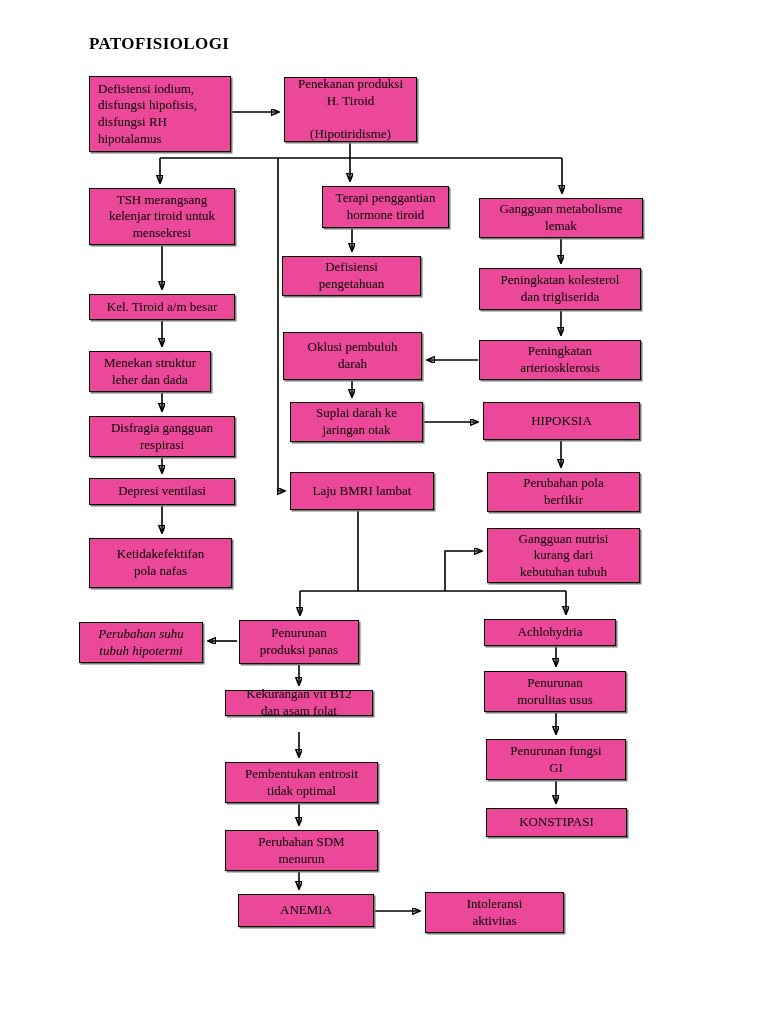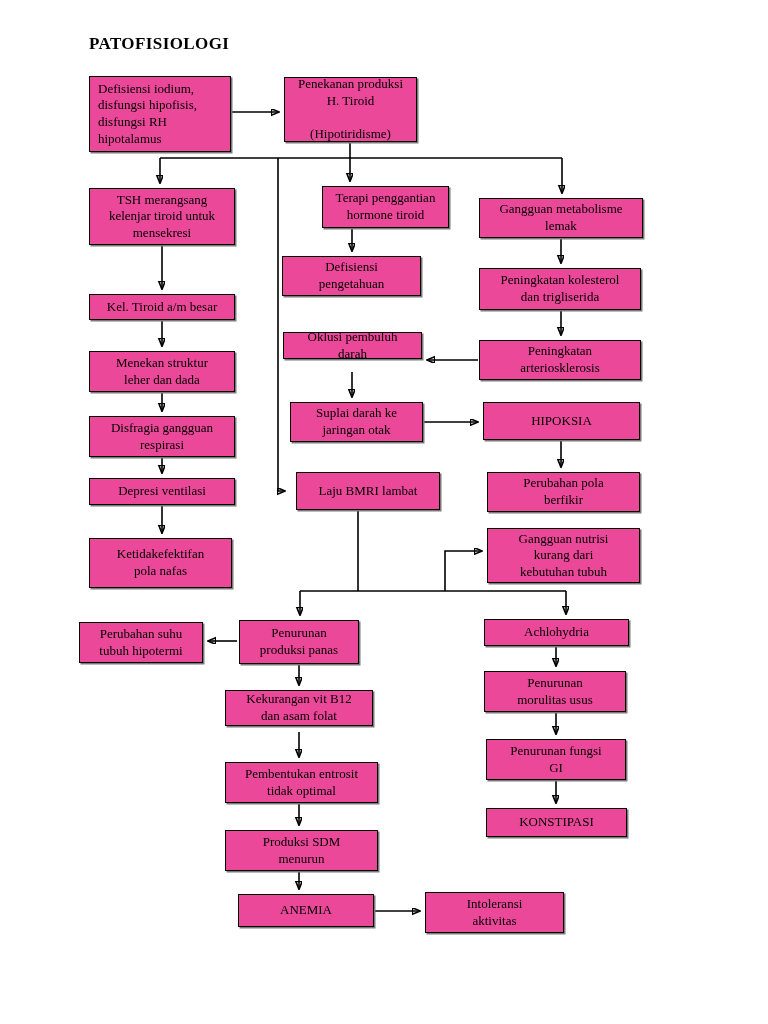--- a/index.html
+++ b/index.html
@@ -136,21 +136,21 @@
 (Hipotiridisme)</span>
       </div>
       <div class="node" style="left: 89px; top: 188px; width: 146px; height: 57px;">
         <span class="txt">TSH merangsang
 kelenjar tiroid untuk
 mensekresi</span>
       </div>
       <div class="node" style="left: 89px; top: 294px; width: 146px; height: 26px;">
         <span class="txt">Kel. Tiroid a/m besar</span>
       </div>
-      <div class="node" style="left: 89px; top: 351px; width: 146px; height: 41px;">
+      <div class="node" style="left: 89px; top: 351px; width: 122px; height: 41px;">
         <span class="txt">Menekan struktur
 leher dan dada</span>
       </div>
       <div class="node" style="left: 89px; top: 416px; width: 146px; height: 41px;">
         <span class="txt">Disfragia gangguan
 respirasi</span>
       </div>
       <div class="node" style="left: 89px; top: 478px; width: 146px; height: 27px; align-items: center;">
         <span class="txt">Depresi ventilasi</span>
       </div>
@@ -159,29 +159,29 @@
 pola nafas</span>
       </div>
       <div class="node" style="left: 282px; top: 186px; width: 127px; height: 42px; margin-left: 40px;">
         <span class="txt">Terapi penggantian
 hormone tiroid</span>
       </div>
       <div class="node" style="left: 282px; top: 256px; width: 139px; height: 40px; align-items: center;">
         <span class="txt">Defisiensi
 pengetahuan</span>
       </div>
-      <div class="node" style="left: 283px; top: 332px; width: 139px; height: 27px;">
+      <div class="node" style="left: 283px; top: 332px; width: 139px; height: 48px;">
         <span class="txt">Oklusi pembuluh
 darah</span>
       </div>
       <div class="node" style="left: 290px; top: 402px; width: 133px; height: 40px;">
         <span class="txt">Suplai darah ke
 jaringan otak</span>
       </div>
-      <div class="node" style="left: 296px; top: 472px; width: 144px; height: 38px;">
+      <div class="node" style="left: 290px; top: 472px; width: 144px; height: 38px;">
         <span class="txt">Laju BMRI lambat</span>
       </div>
       <div class="node" style="left: 479px; top: 198px; width: 164px; height: 40px;">
         <span class="txt">Gangguan metabolisme
 lemak</span>
       </div>
       <div class="node" style="left: 479px; top: 268px; width: 162px; height: 42px;">
         <span class="txt">Peningkatan kolesterol
 dan trigliserida</span>
       </div>
@@ -194,49 +194,49 @@
       </div>
       <div class="node" style="left: 487px; top: 472px; width: 153px; height: 40px;">
         <span class="txt">Perubahan pola
 berfikir</span>
       </div>
       <div class="node" style="left: 487px; top: 528px; width: 153px; height: 55px;">
         <span class="txt">Gangguan nutrisi
 kurang dari
 kebutuhan tubuh</span>
       </div>
-      <div class="node" style="left: 79px; top: 622px; width: 124px; height: 41px;">
+      <div class="node" style="left: 79px; top: 622px; width: 124px; height: 41px; font-style: italic;">
         <span class="txt">Perubahan suhu
 tubuh hipotermi</span>
       </div>
       <div class="node" style="left: 239px; top: 620px; width: 120px; height: 44px;">
         <span class="txt">Penurunan
 produksi panas</span>
       </div>
-      <div class="node" style="left: 484px; top: 619px; width: 145px; height: 27px; text-align: center;">
+      <div class="node" style="left: 484px; top: 619px; width: 132px; height: 27px; text-align: center;">
         <span class="txt">Achlohydria</span>
       </div>
-      <div class="node" style="left: 225px; top: 690px; width: 148px; height: 36px; text-align: center;">
+      <div class="node" style="left: 225px; top: 690px; width: 148px; height: 26px; text-align: center;">
         <span class="txt">Kekurangan vit B12
 dan asam folat</span>
       </div>
       <div class="node" style="left: 484px; top: 671px; width: 142px; height: 41px;">
         <span class="txt">Penurunan
 morulitas usus</span>
       </div>
       <div class="node" style="left: 225px; top: 762px; width: 153px; height: 41px;">
         <span class="txt">Pembentukan entrosit
 tidak optimal</span>
       </div>
       <div class="node" style="left: 486px; top: 739px; width: 140px; height: 41px;">
         <span class="txt">Penurunan fungsi
 GI</span>
       </div>
       <div class="node" style="left: 225px; top: 830px; width: 153px; height: 41px;">
-        <span class="txt">Produksi SDM
+        <span class="txt">Perubahan SDM
 menurun</span>
       </div>
       <div class="node" style="left: 486px; top: 808px; width: 141px; height: 29px;">
         <span class="txt">KONSTIPASI</span>
       </div>
       <div class="node" style="left: 238px; top: 894px; width: 136px; height: 33px;">
         <span class="txt">ANEMIA</span>
       </div>
       <div class="node" style="left: 425px; top: 892px; width: 139px; height: 41px;">
         <span class="txt">Intoleransi

